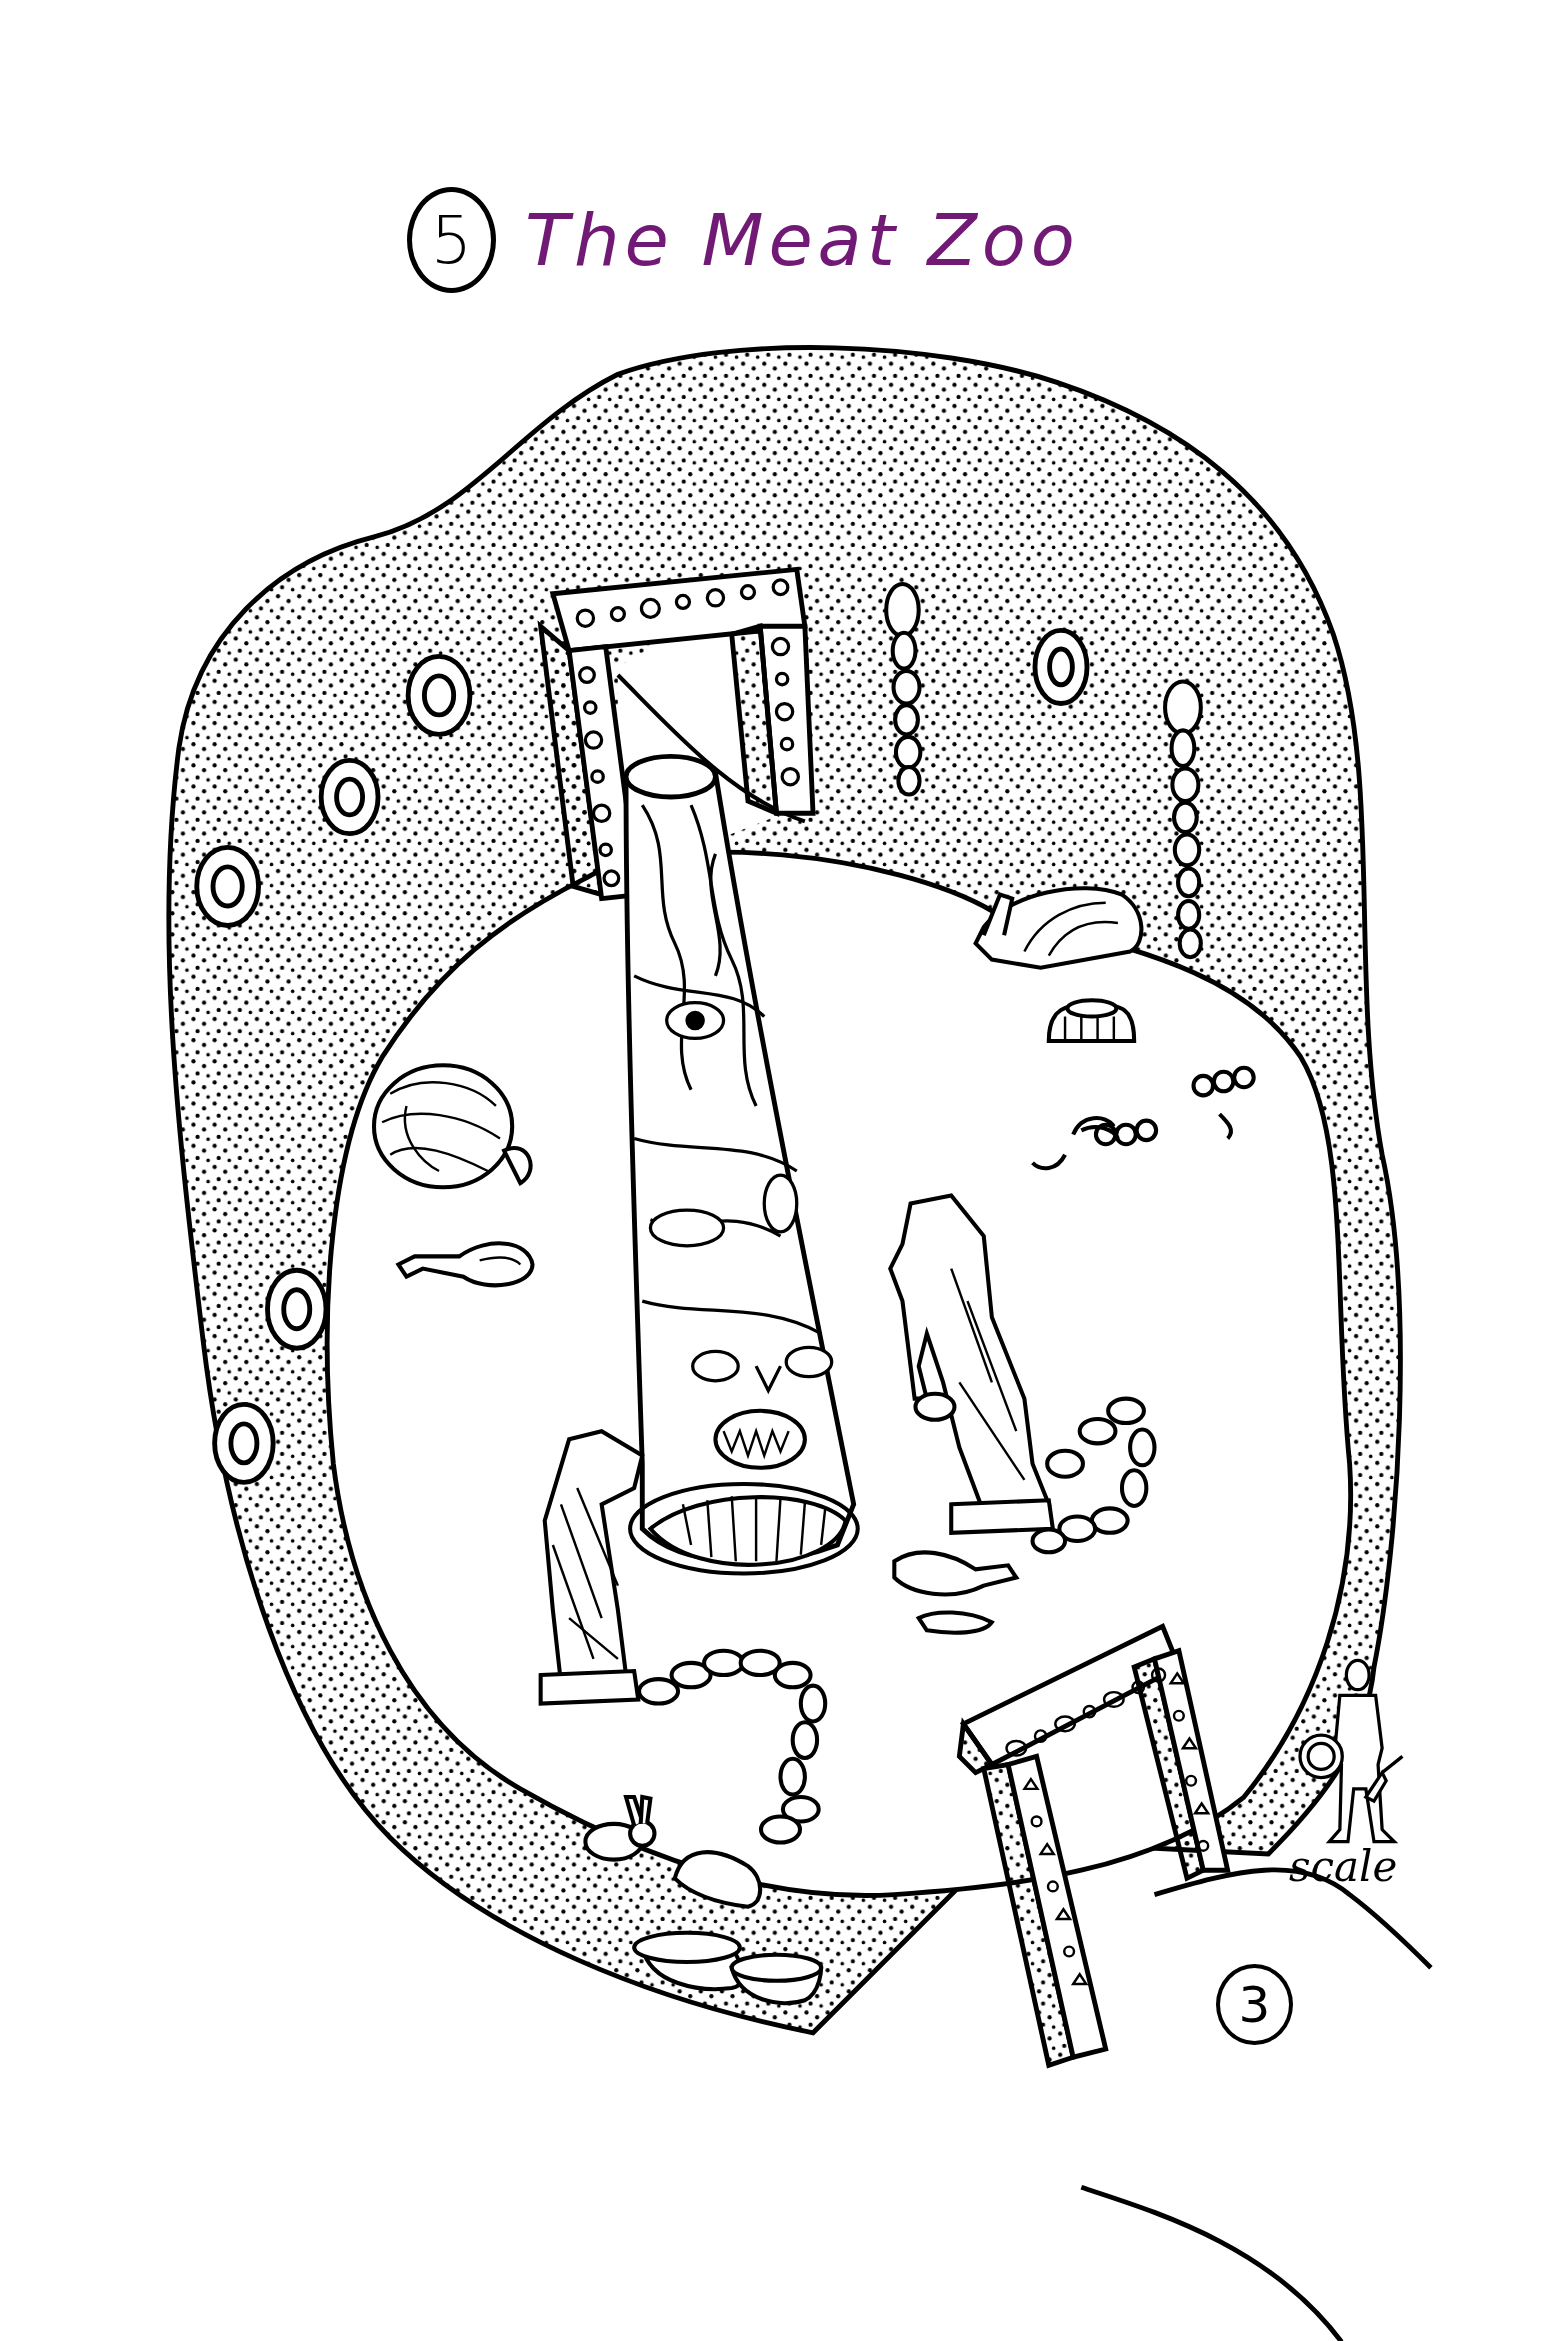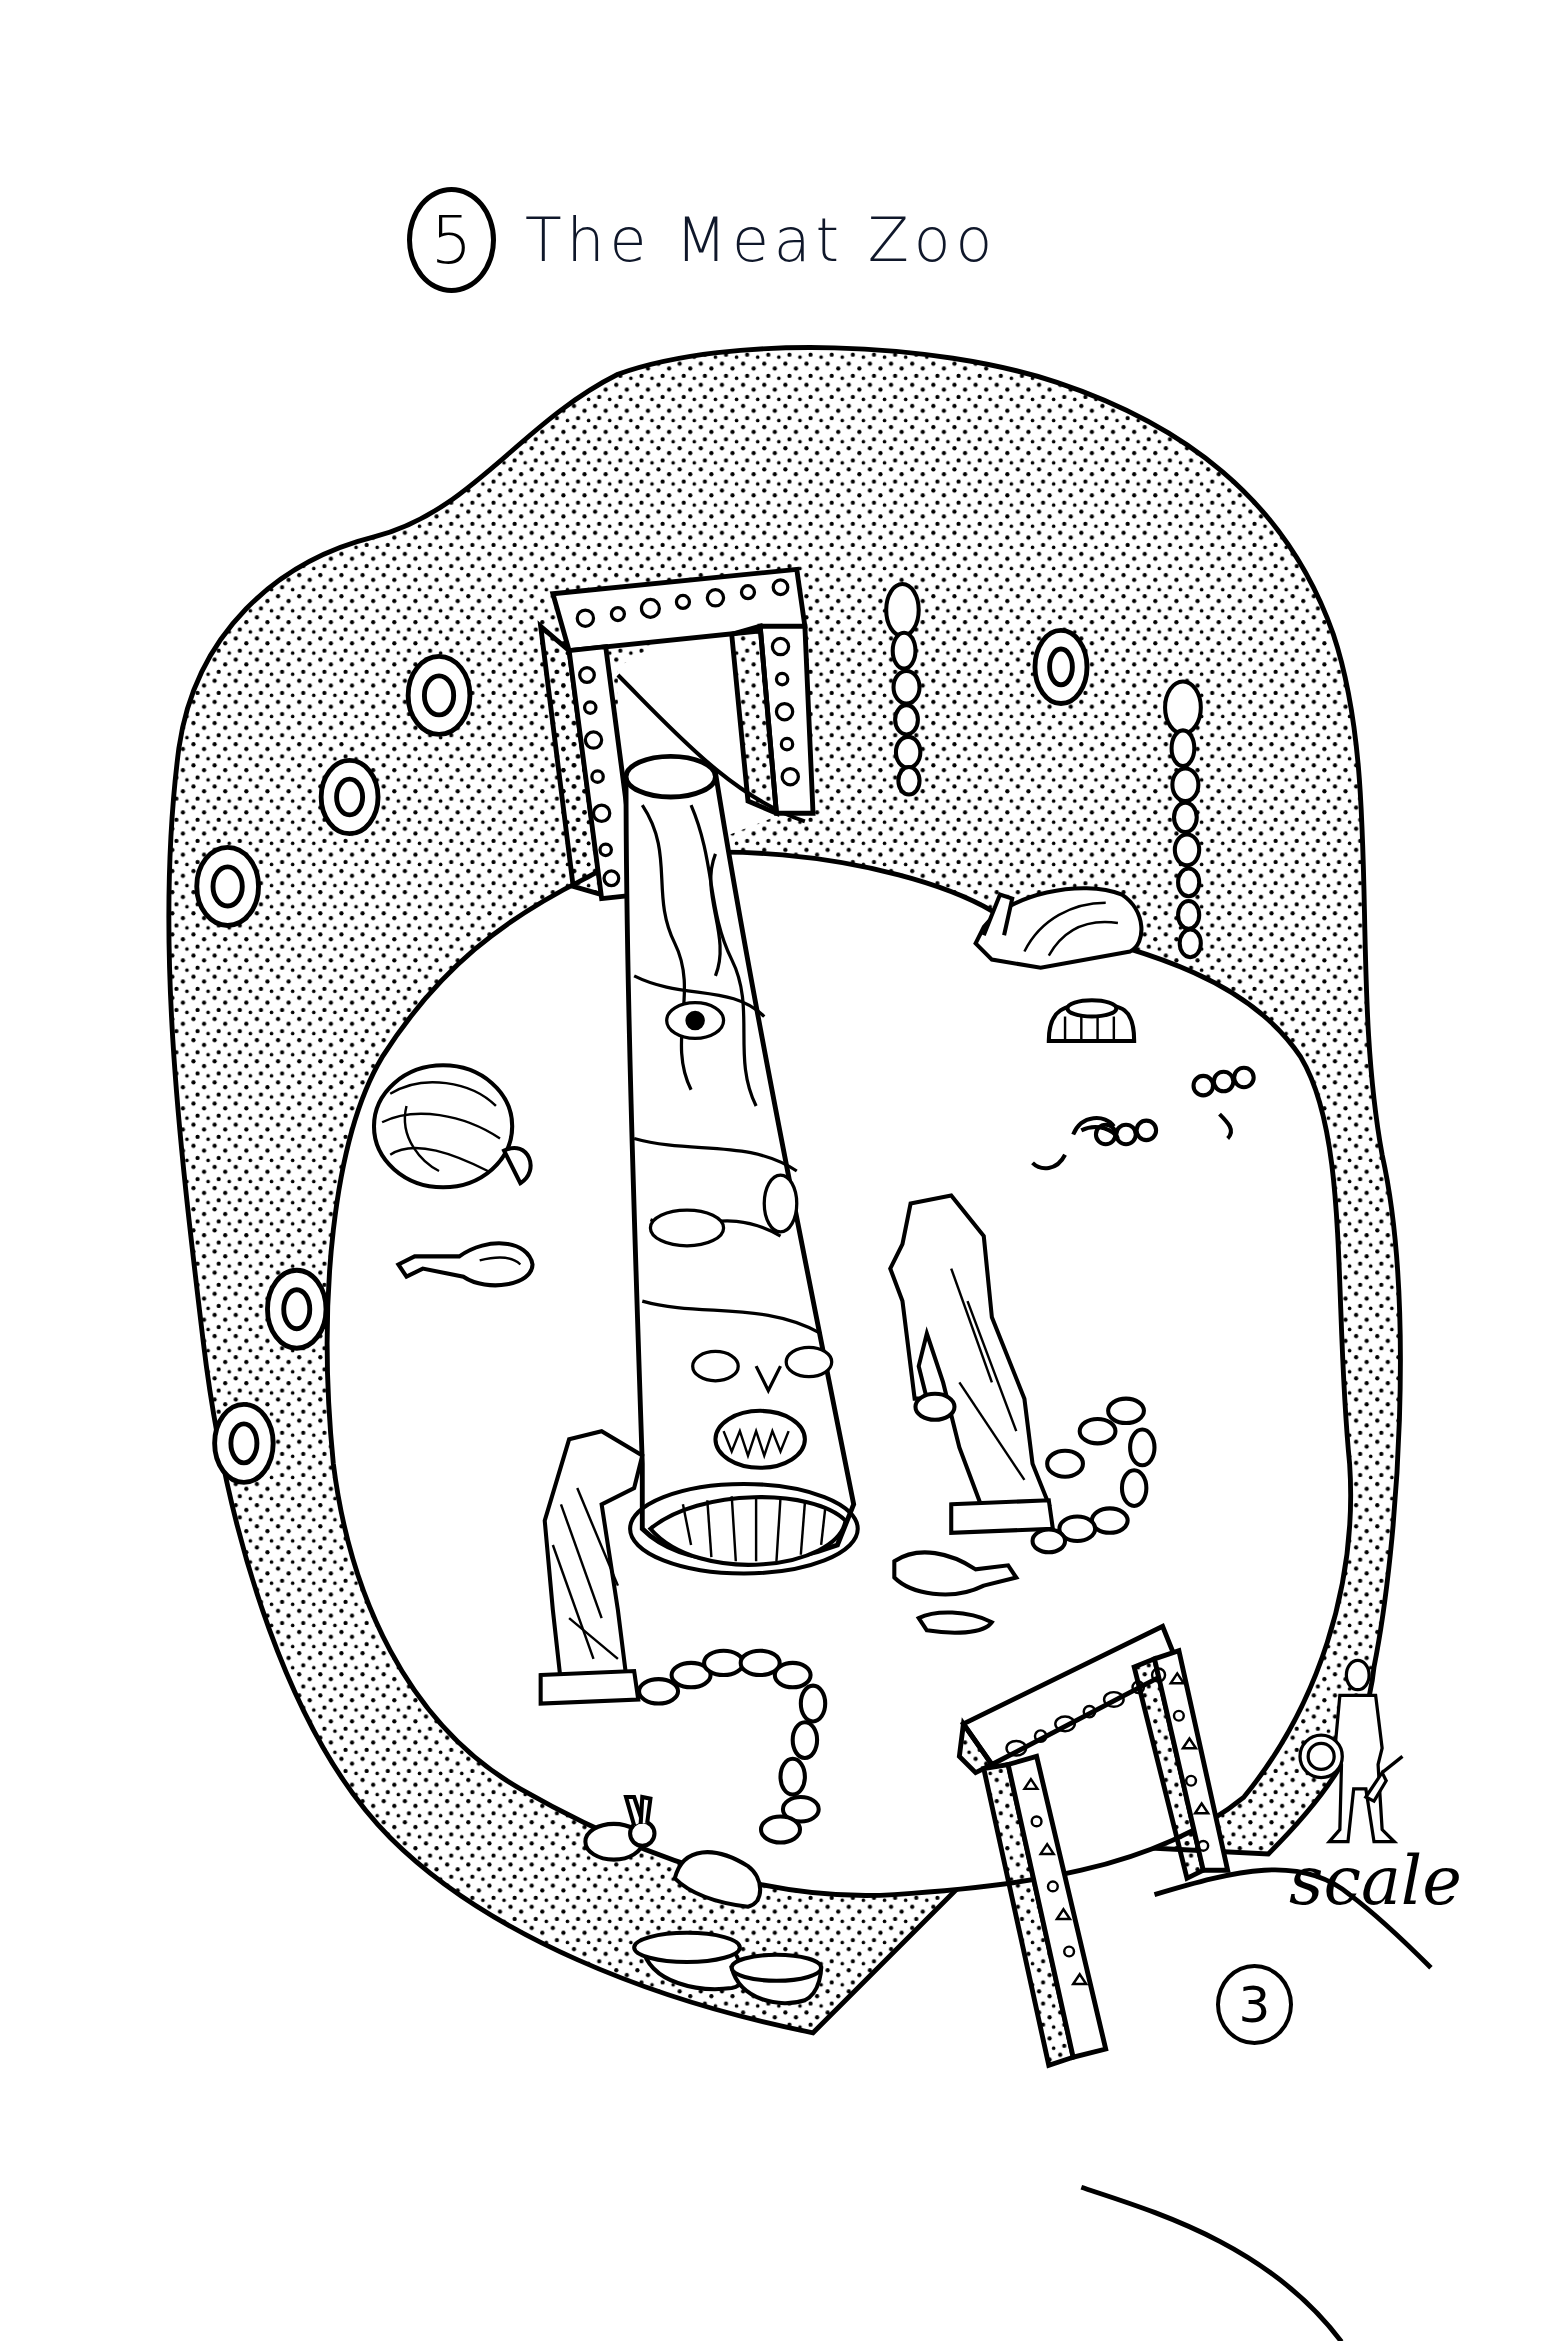--- a/index.html
+++ b/index.html
@@ -1,22 +1,22 @@
 <!DOCTYPE html>
 <html style="font-size:13px"><head>
 <meta charset="utf-8">
 <style>
   html, body { margin: 0; padding: 0; background: #ffffff; }
   body { width: 1561px; height: 2342px; position: relative; overflow: hidden; font-family: "DejaVu Sans", sans-serif; }
   .title { position: absolute; left: 407px; top: 175px; width: 764px; height: 130px; display: flex; align-items: center; }
   .title-num { width: 89px; height: 106px; border: 5.7px solid #000; border-radius: 50%; display: flex; align-items: center; justify-content: center; font-family: "DejaVu Sans", sans-serif; font-size: 65px; font-weight: 300; box-sizing: border-box; }
-  .title-text { margin-left: 29px; font-family: "DejaVu Sans", sans-serif; font-size: 60px; font-weight: 300; letter-spacing: 4.9px; color: #0f172a; }
+  .title-text { margin-left: 29px; font-family: "DejaVu Sans", sans-serif; font-size: 72px; font-weight: 300; letter-spacing: 4.9px; color: #701a75; font-style: italic; }
   svg.map { position: absolute; left: 0; top: 0; }
   .room3 { position: absolute; left: 1216px; top: 1964px; width: 77px; height: 81px; border: 4.9px solid #000; border-radius: 50%; display: flex; align-items: center; justify-content: center; font-size: 50px; box-sizing: border-box; }
-  .scale-label { position: absolute; left: 1289px; top: 1842px; font-family: "DejaVu Serif", serif; font-style: italic; font-size: 67px; color: #000; }
+  .scale-label { position: absolute; left: 1289px; top: 1842px; font-family: "DejaVu Serif", serif; font-style: italic; font-size: 42px; color: #000; }
 </style>
 </head>
 <body>
 
 <div class="title">
   <div class="title-num">5</div>
   <div class="title-text">The Meat Zoo</div>
 </div>
 
 <svg class="map" width="1561" height="2342" viewBox="0 0 1920 2880">

